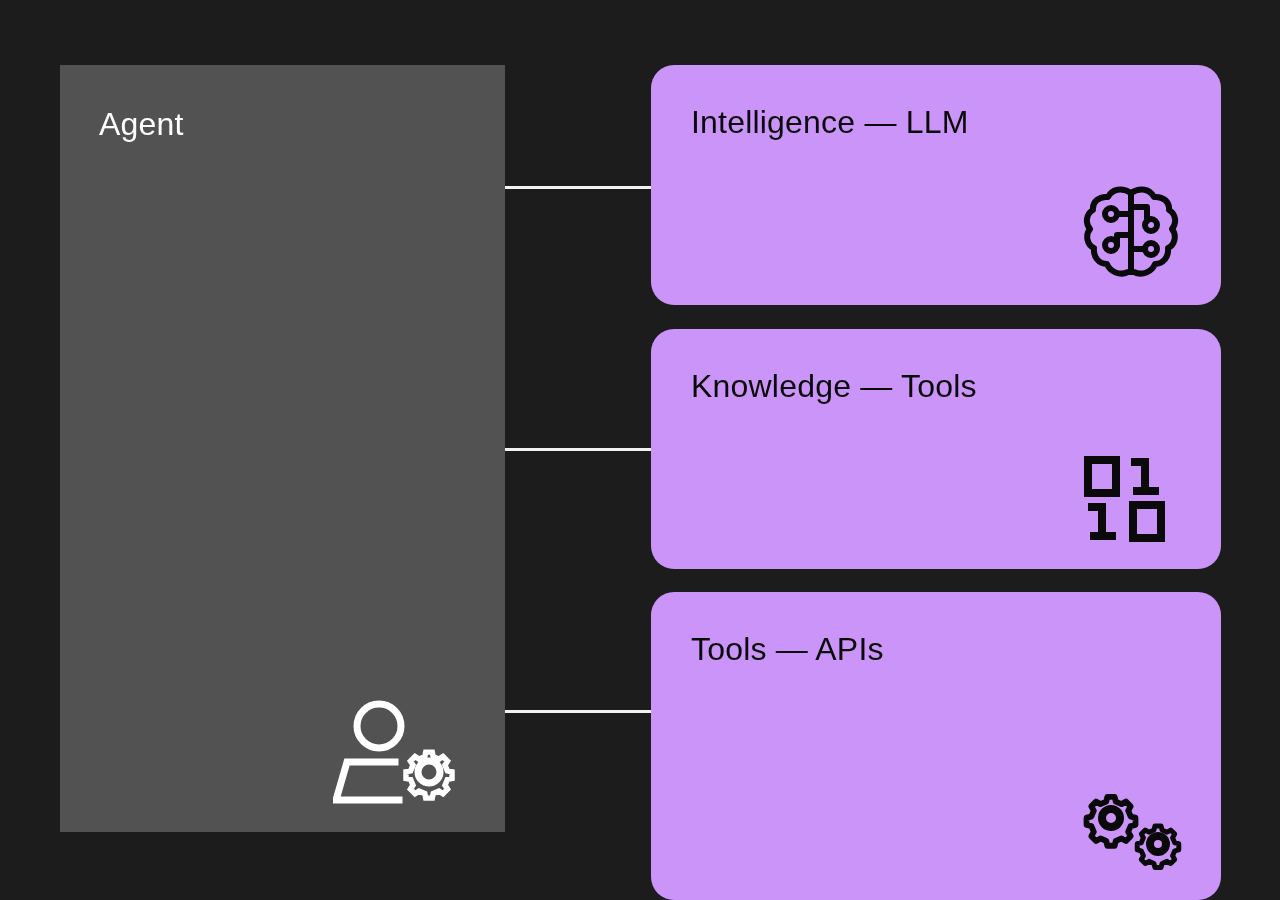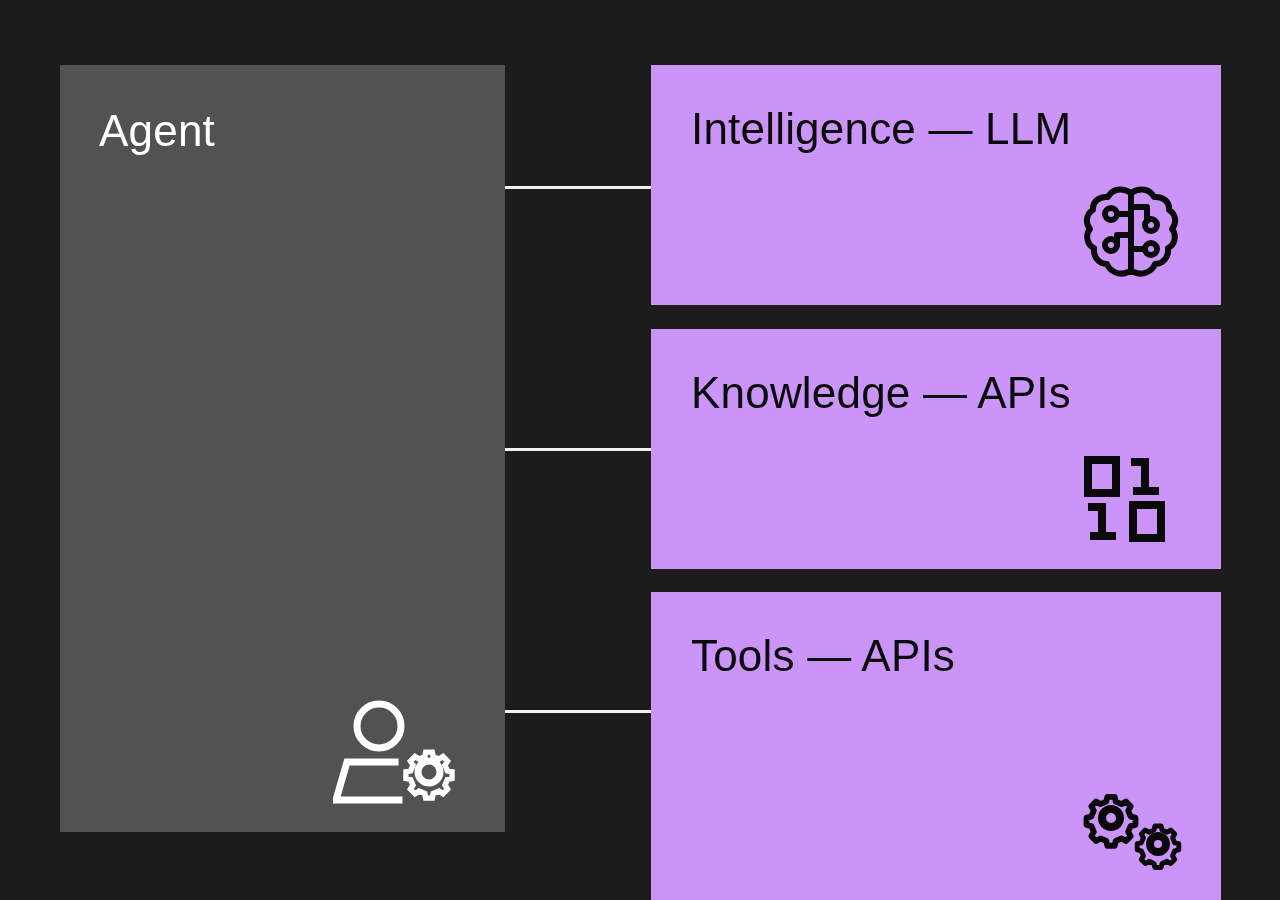--- a/index.html
+++ b/index.html
@@ -30,30 +30,31 @@
     left: 60px;
     top: 65px;
     width: 445px;
     height: 767px;
     background: #525252;
   }
   .node-purple {
     left: 651px;
     width: 570px;
     background: #cb94f9;
+    border-radius: 23px;
   }
   .node-intelligence { top: 65px;  height: 240px; }
   .node-knowledge    { top: 329px; height: 240px; }
   .node-tools        { top: 592px; height: 308px; }
 
   .node-label {
     position: absolute;
     left: 40px;
     top: 38px;
-    font-size: 44px;
+    font-size: 32px;
     line-height: 1.2;
     letter-spacing: 0.2px;
     white-space: nowrap;
   }
   .node-agent .node-label {
     color: #ffffff;
     left: 39px;
     top: 40px;
   }
   .node-purple .node-label {
@@ -168,21 +169,21 @@
       <circle cx="30" cy="62" r="6"></circle>
 
       <path d="M 50 24 L 66 24 L 66 38"></path>
       <circle cx="70" cy="42" r="6"></circle>
       <path d="M 50 66 L 64 66"></path>
       <circle cx="70" cy="66" r="6"></circle>
     </svg>
   </div>
 
   <div class="node node-purple node-knowledge">
-    <div class="node-label">Knowledge — APIs</div>
+    <div class="node-label">Knowledge — Tools</div>
 
     <svg class="icon icon-binary" viewBox="0 0 88 88" fill="none" stroke="#0a0a0a" stroke-width="8" stroke-linecap="butt" stroke-linejoin="miter">
 
       <rect x="5" y="5" width="28" height="33"></rect>
 
       <path d="M 48 7 L 62 7 L 62 36"></path>
       <path d="M 50 36 L 76 36"></path>
 
       <path d="M 5 52 L 19 52 L 19 81"></path>
       <path d="M 7 81 L 33 81"></path>

